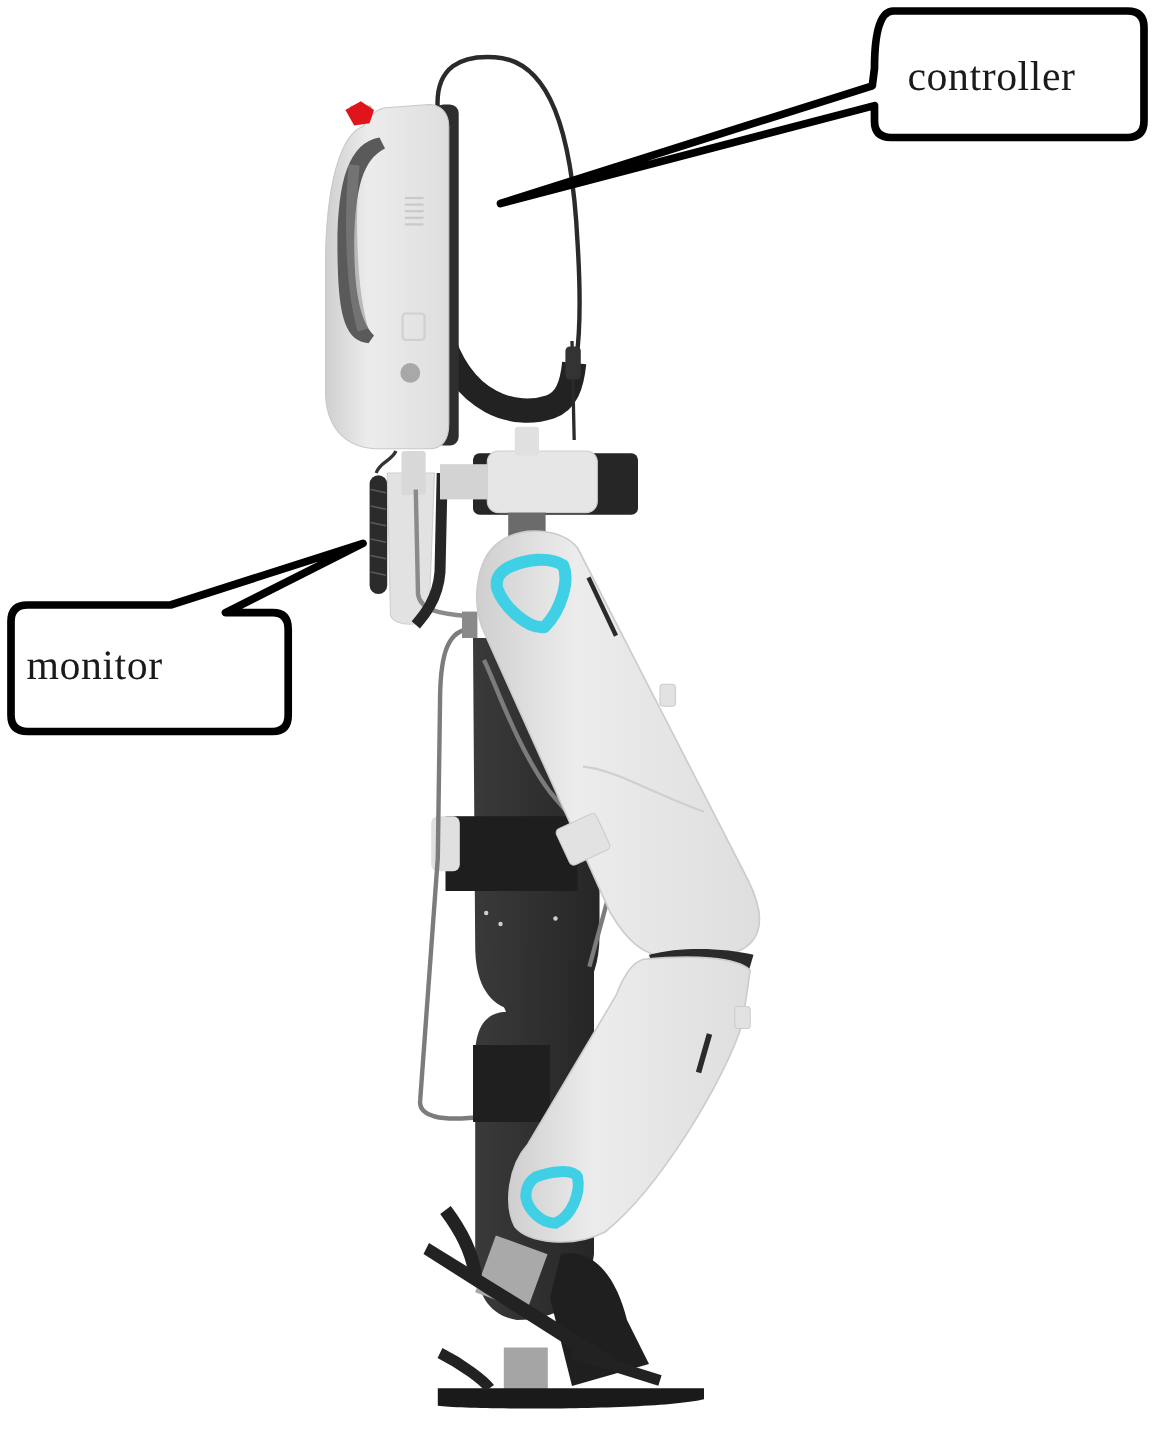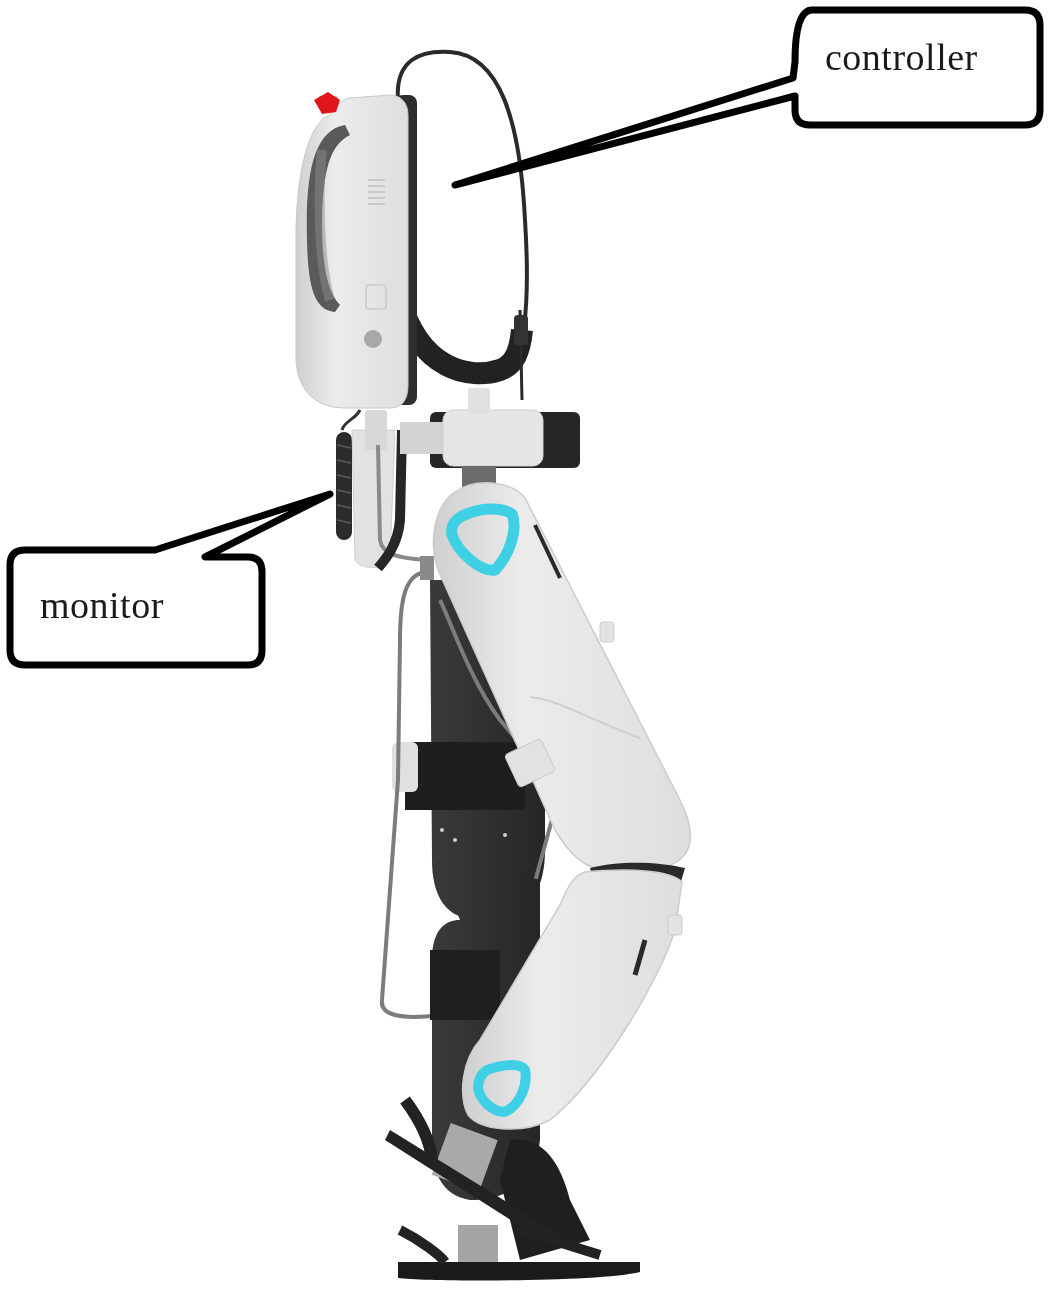--- a/index.html
+++ b/index.html
@@ -3,22 +3,22 @@
 <meta charset="utf-8">
 <style>
   html, body { margin: 0; padding: 0; background: #ffffff; }
   body { width: 1051px; height: 1300px; position: relative; overflow: hidden;
          font-family: "Liberation Serif", "DejaVu Serif", serif; }
   .figure { position: absolute; left: 0; top: 0; width: 1051px; height: 1300px; }
   .callout-label {
     position: absolute; font-family: "Liberation Serif", "DejaVu Serif", serif;
     font-size: 38px; color: #1a1a1a; white-space: nowrap; letter-spacing: 0.5px;
   }
-  #label-controller { left: 825px; top: 35px; }
-  #label-monitor { left: 40px; top: 583px; }
+  #label-controller { left: 825px; top: 48px; }
+  #label-monitor { left: 24px; top: 583px; }
 </style>
 </head>
 <body>
 
 <div class="figure">
 <svg width="1051" height="1300" viewBox="0 0 1051 1300" xmlns="http://www.w3.org/2000/svg">
   <defs>
     <linearGradient id="shell" x1="0" x2="1" y1="0" y2="0">
       <stop offset="0" stop-color="#cfcfcf"></stop>
       <stop offset="0.35" stop-color="#ececec"></stop>

